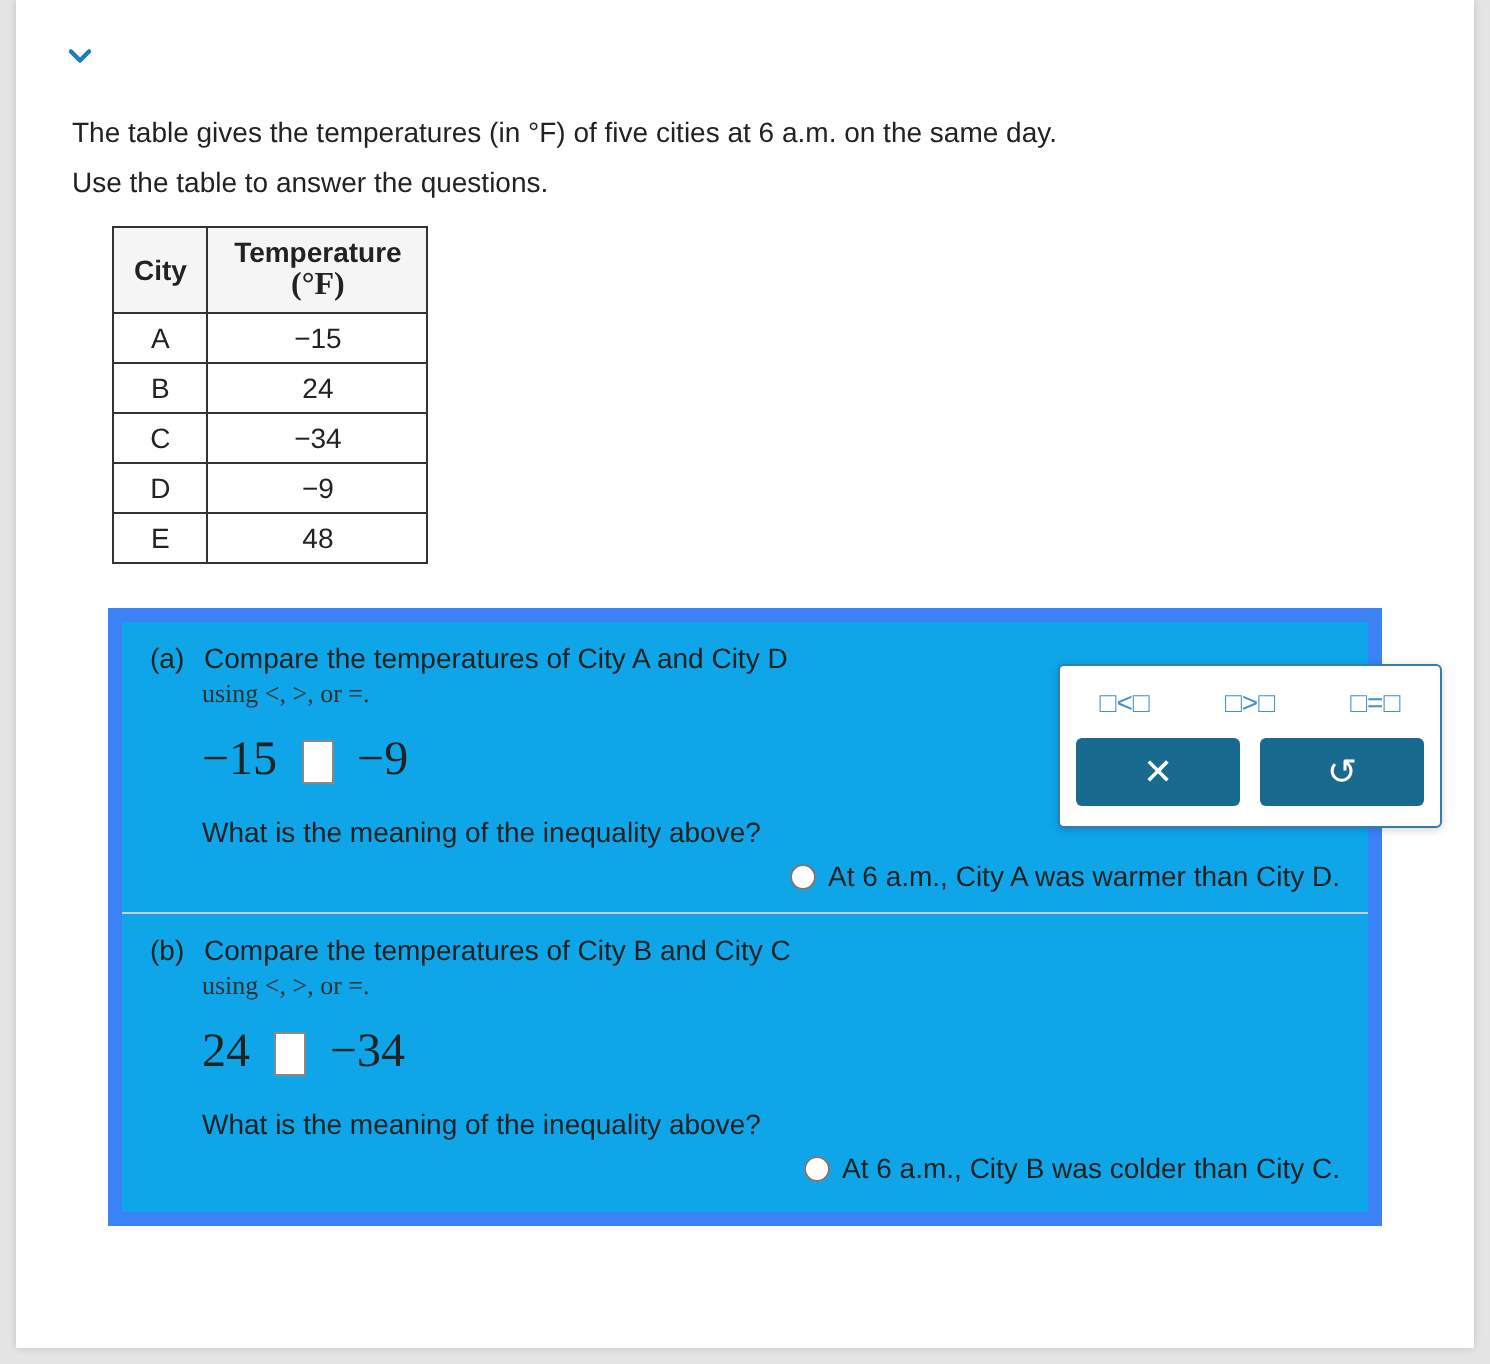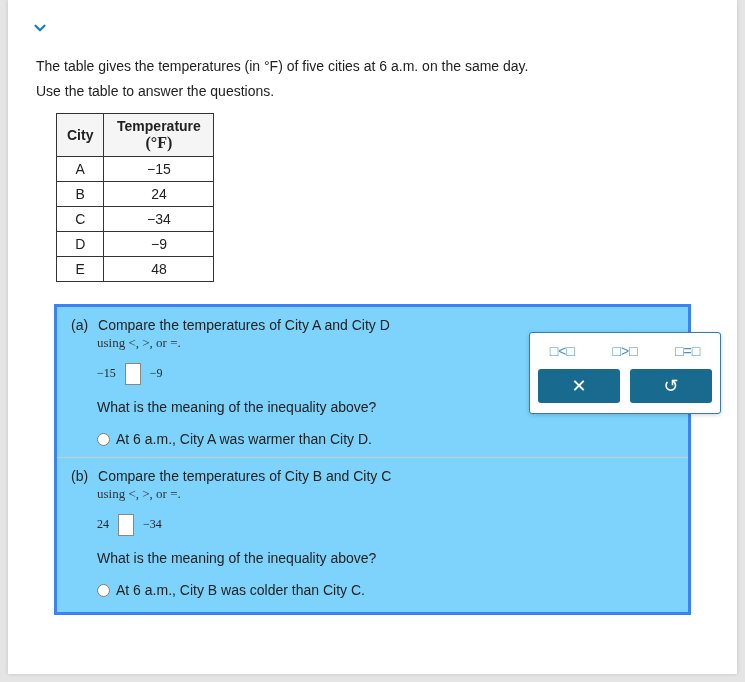--- a/index.html
+++ b/index.html
@@ -45,41 +45,41 @@
   .data-table th, .data-table td {
     border: 1px solid #333;
     padding: 4px 10px;
     text-align: center;
     font-size: 14px;
   }
   .data-table th { background: #f5f5f5; font-weight:bold;}
   .data-table th.temp { min-width:110px;}
   .unit { font-family: 'Times New Roman', serif; font-size:16px;}
   .qbox {
-    border: 3px solid #3b82f6;
+    border: 7px solid #3b82f6;
     margin: 0 18px 0 18px;
     padding: 10px 14px 8px 14px;
-    background:#7dd3fc;
+    background:#0ea5e9;
     position: relative;
   }
   .part { margin-bottom: 8px; }
   .part-label { display:inline; }
   .part-body { margin-left: 26px; margin-top:2px;}
   .symline { font-family: 'Times New Roman', serif; font-size:13px; color:#333;}
-  .exprline { margin: 12px 0 14px 0; font-family: 'Times New Roman', serif; font-size:12px; }
+  .exprline { margin: 12px 0 14px 0; font-family: 'Times New Roman', serif; font-size:24px; }
   .blankbox {
     display:inline-block;
     width:16px; height:22px;
     border:1px solid #888;
     vertical-align: middle;
     margin: 0 6px;
     background:#fff;
   }
   .meaning { margin: 8px 0 6px 0; }
-  .radiorow { margin: 16px 0 6px 0px; display:flex; align-items:center; gap:6px;}
+  .radiorow { margin: 6px 0 6px 0px; display:flex; align-items:center; gap:6px;justify-content:flex-end;}
   .radiorow input { margin:0; }
   .divider { border-top:1px solid #ccc; margin:10px -14px 10px -14px;}
   
   .toolpanel {
     position:absolute;
     right: 16px;
     top: 332px;
     width:192px;
     background:#fff;
     border:1px solid #3a7aa8;

